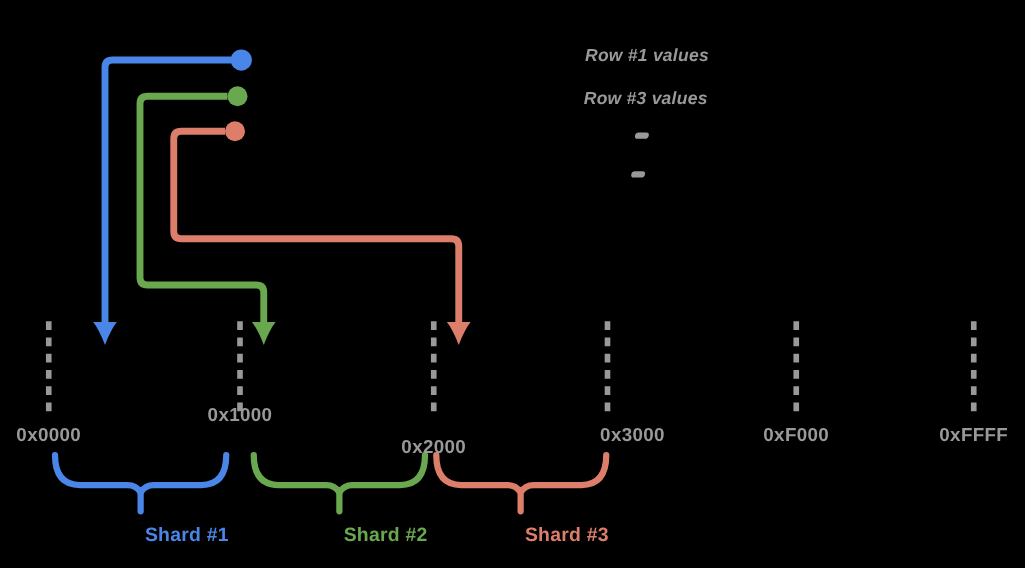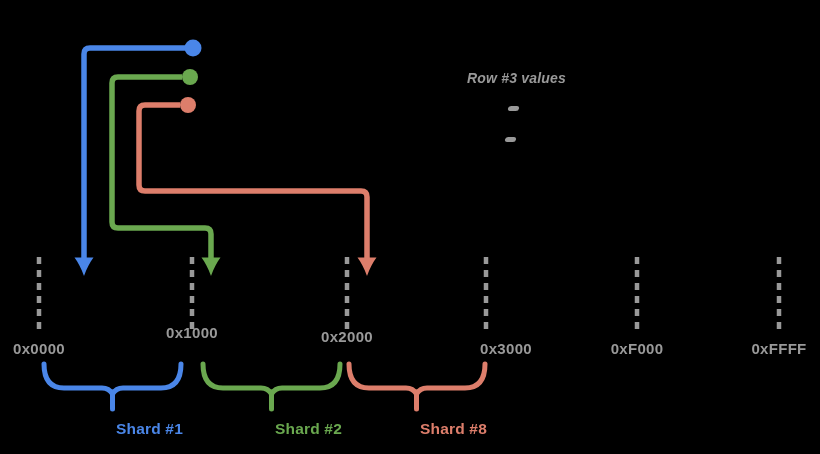--- a/index.html
+++ b/index.html
@@ -101,29 +101,30 @@
       <path d="M 203 364 Q 203 388 223 388 L 261 388 Q 268 388 271.5 394 Q 275 388 282 388 L 320 388 Q 340 388 340 364"></path>
       <path d="M 271.5 392 L 271.5 409"></path>
     </g>
 
     <g stroke-width="5" fill="none" stroke-linecap="round" stroke="#dd7e6b">
       <path d="M 349 364 Q 349 388 369 388 L 406 388 Q 413 388 416.5 394 Q 420 388 427 388 L 465 388 Q 485 388 485 364"></path>
       <path d="M 416.5 392 L 416.5 409"></path>
     </g>
   </svg>
 
+  <div class="txt row-label" style="left:468px; top:36px;">Row #1 values</div>
   <div class="txt row-label" style="left:467px; top:70px;">Row #3 values</div>
 
   <div class="more-dot" style="left:508px; top:106px;"></div>
   <div class="more-dot" style="left:505px; top:137px;"></div>
 
   <div class="txt tick-label" style="left:-11px; top:340px;">0x0000</div>
   <div class="txt tick-label" style="left:142px; top:324px;text-align:center;">0x1000</div>
-  <div class="txt tick-label" style="left:297px; top:328px;">0x2000</div>
+  <div class="txt tick-label" style="left:297px; top:349px;">0x2000</div>
   <div class="txt tick-label" style="left:456px; top:340px;">0x3000</div>
   <div class="txt tick-label" style="left:587px; top:340px;">0xF000</div>
   <div class="txt tick-label" style="left:729px; top:340px;">0xFFFF</div>
 
   <div class="txt shard-label s1" style="left:43px; top:420px;">Shard #1</div>
   <div class="txt shard-label s2" style="left:202px; top:420px;">Shard #2</div>
-  <div class="txt shard-label s3" style="left:347px; top:420px;">Shard #8</div>
+  <div class="txt shard-label s3" style="left:347px; top:420px;">Shard #3</div>
 
 </div>
 
 </body></html>

